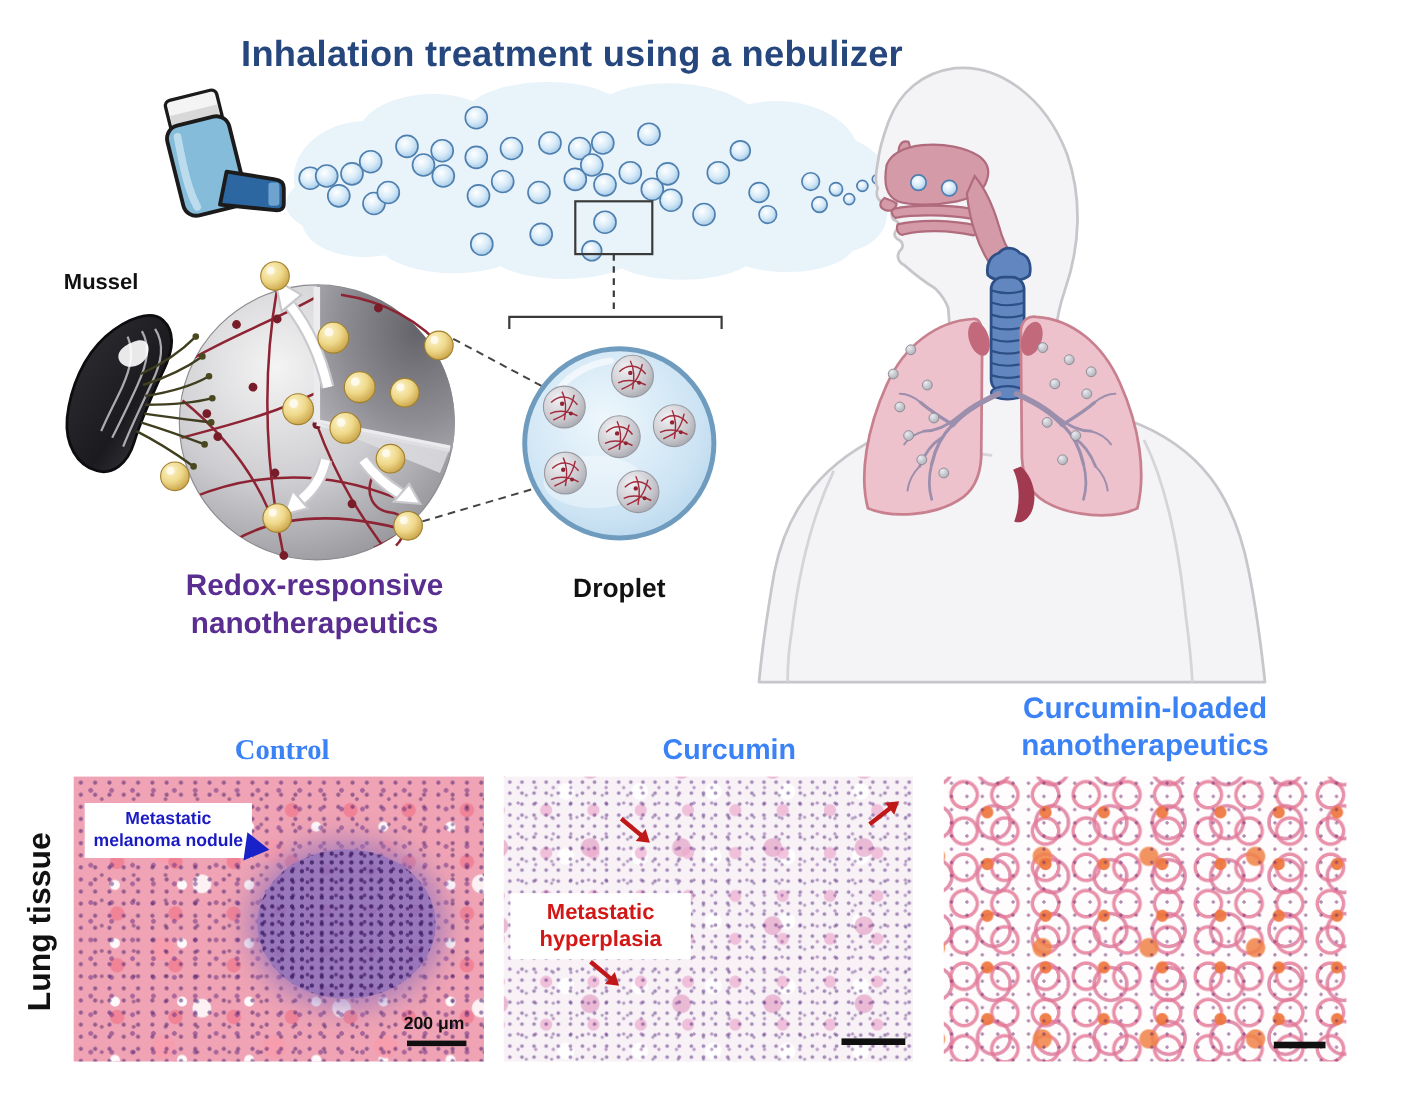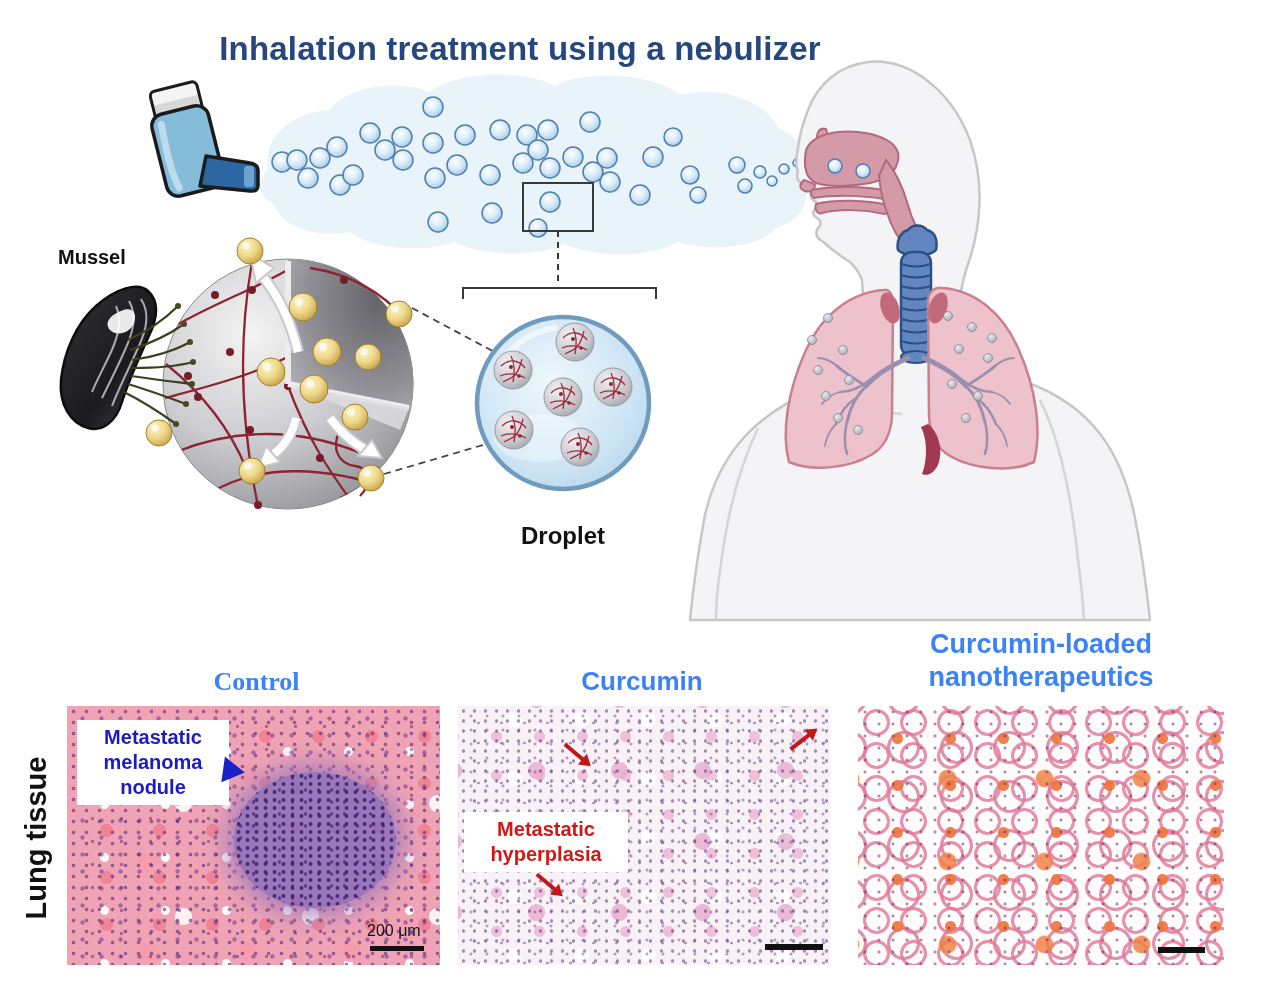--- a/index.html
+++ b/index.html
@@ -11,21 +11,21 @@
   #figure-title{left:140px;top:30px;width:760px;text-align:center;font-size:33px;
     font-weight:bold;color:#26477e;letter-spacing:.2px;}
   #mussel-label{left:58px;top:246px;font-size:20px;}
   #redox-label{left:140px;top:516px;width:292px;text-align:center;font-size:27px;
     line-height:1.25;color:#5a2d91;}
   #droplet-label{left:488px;top:490px;width:150px;text-align:center;font-size:24px;margin-top:32px;}
   #lung-tissue-label{left:-72px;top:820px;width:220px;height:36px;text-align:center;
     font-size:29px;transform:rotate(-90deg);}
   .ptitle{position:absolute;font-weight:bold;color:#3b82f6;text-align:center;font-size:26px;line-height:1.22;}
   #ptitle-1{left:70px;top:666px;width:373px;font-family:Liberation Serif, serif;}
-  #ptitle-2{left:456px;top:666px;width:372px;}
+  #ptitle-2{left:477px;top:666px;width:372px;}
   #ptitle-3{left:858px;top:628px;width:366px;font-size:27px;}
 
   .panel{position:absolute;top:706px;height:259px;overflow:hidden;}
   #panel-control{left:67px;width:373px;
     background-color:#efa3b4;
     background-image:
       radial-gradient(circle, rgba(74,32,112,.55) 0 1.5px, rgba(0,0,0,0) 2.2px),
       radial-gradient(circle, rgba(96,40,130,.50) 0 1.8px, rgba(0,0,0,0) 2.5px),
       radial-gradient(circle, rgba(60,24,96,.45) 0 1.3px, rgba(0,0,0,0) 2px),
       radial-gradient(circle, rgba(240,128,148,.92) 0 6px, rgba(240,128,148,0) 7px),
@@ -59,32 +59,32 @@
       radial-gradient(circle, rgba(110,40,110,.55) 0 1.2px, rgba(0,0,0,0) 1.8px),
       radial-gradient(circle, rgba(238,118,62,.92) 0 5px, rgba(238,118,62,0) 6px),
       radial-gradient(circle, rgba(240,130,70,.85) 0 8px, rgba(240,130,70,0) 9.5px),
       radial-gradient(circle, rgba(0,0,0,0) 0 10px, rgba(228,118,150,.8) 10.5px 13px, rgba(0,0,0,0) 14px),
       radial-gradient(circle, rgba(0,0,0,0) 0 13px, rgba(214,100,140,.7) 13.5px 16px, rgba(0,0,0,0) 17px);
     background-size:14px 12px,53px 47px,97px 83px,37px 33px,53px 49px;
     background-position:0 0,13px 9px,41px 31px,0 0,19px 17px;}
 
   .ann{position:absolute;background:#fff;font-weight:bold;text-align:center;line-height:1.25;
        padding:5px 6px;}
-  #ann-melanoma{left:10px;top:14px;width:140px;font-size:20px;color:#1b1bc4;}
+  #ann-melanoma{left:10px;top:24px;width:140px;font-size:16px;color:#1b1bc4;}
   #ann-hyperplasia{left:6px;top:106px;width:152px;font-size:20px;color:#d31717;}
   .blue-tri{position:absolute;width:0;height:0;border-left:22px solid #1822c8;
     border-top:13px solid transparent;border-bottom:13px solid transparent;}
   #melanoma-arrow{left:156px;top:52px;transform:rotate(8deg);}
   .red-arrow{position:absolute;width:24px;height:4px;background:#c01818;}
   .red-arrow::after{content:'';position:absolute;right:-10px;top:-5.5px;width:0;height:0;
     border-left:11px solid #c01818;border-top:7.5px solid transparent;border-bottom:7.5px solid transparent;}
   #red-arrow-1{left:104px;top:44px;transform:rotate(40deg);}
   #red-arrow-2{left:330px;top:34px;transform:rotate(-38deg);}
   #red-arrow-3{left:76px;top:174px;transform:rotate(40deg);}
-  .scale-label{position:absolute;font-weight:normal;font-size:16px;color:#101010;}
+  .scale-label{position:absolute;font-weight:bold;font-size:16px;color:#101010;}
   .scale-bar{position:absolute;background:#101010;}
   #scale-label-1{left:300px;top:216px;}
   #scale-bar-1{left:303px;top:240px;width:54px;height:5px;}
   #scale-bar-2{left:307px;top:238px;width:58px;height:6px;}
   #scale-bar-3{left:300px;top:241px;width:47px;height:6px;}
 </style>
 </head>
 <body>
 
 <div id="stage">
@@ -444,20 +444,21 @@
             <circle cx="978" cy="396" r="4.5"></circle>
         <circle cx="966" cy="418" r="4.5"></circle>
             <circle cx="992" cy="338" r="4.5"></circle>
       </g>
     </g>
   </g>
 </svg>
 
 <div id="figure-title" class="abs">Inhalation treatment using a nebulizer</div>
 <div id="mussel-label" class="lbl">Mussel</div>
+<div id="redox-label" class="lbl">Redox-responsive nanotherapeutics</div>
 <div id="droplet-label" class="lbl">Droplet</div>
 <div id="lung-tissue-label" class="lbl">Lung tissue</div>
 
 <div id="ptitle-1" class="ptitle">Control</div>
 <div id="ptitle-2" class="ptitle">Curcumin</div>
 <div id="ptitle-3" class="ptitle">Curcumin-loaded nanotherapeutics</div>
 
 <div id="panel-control" class="panel">
   <div id="melanoma-nodule"></div>
   <div id="ann-melanoma" class="ann">Metastatic melanoma nodule</div>

